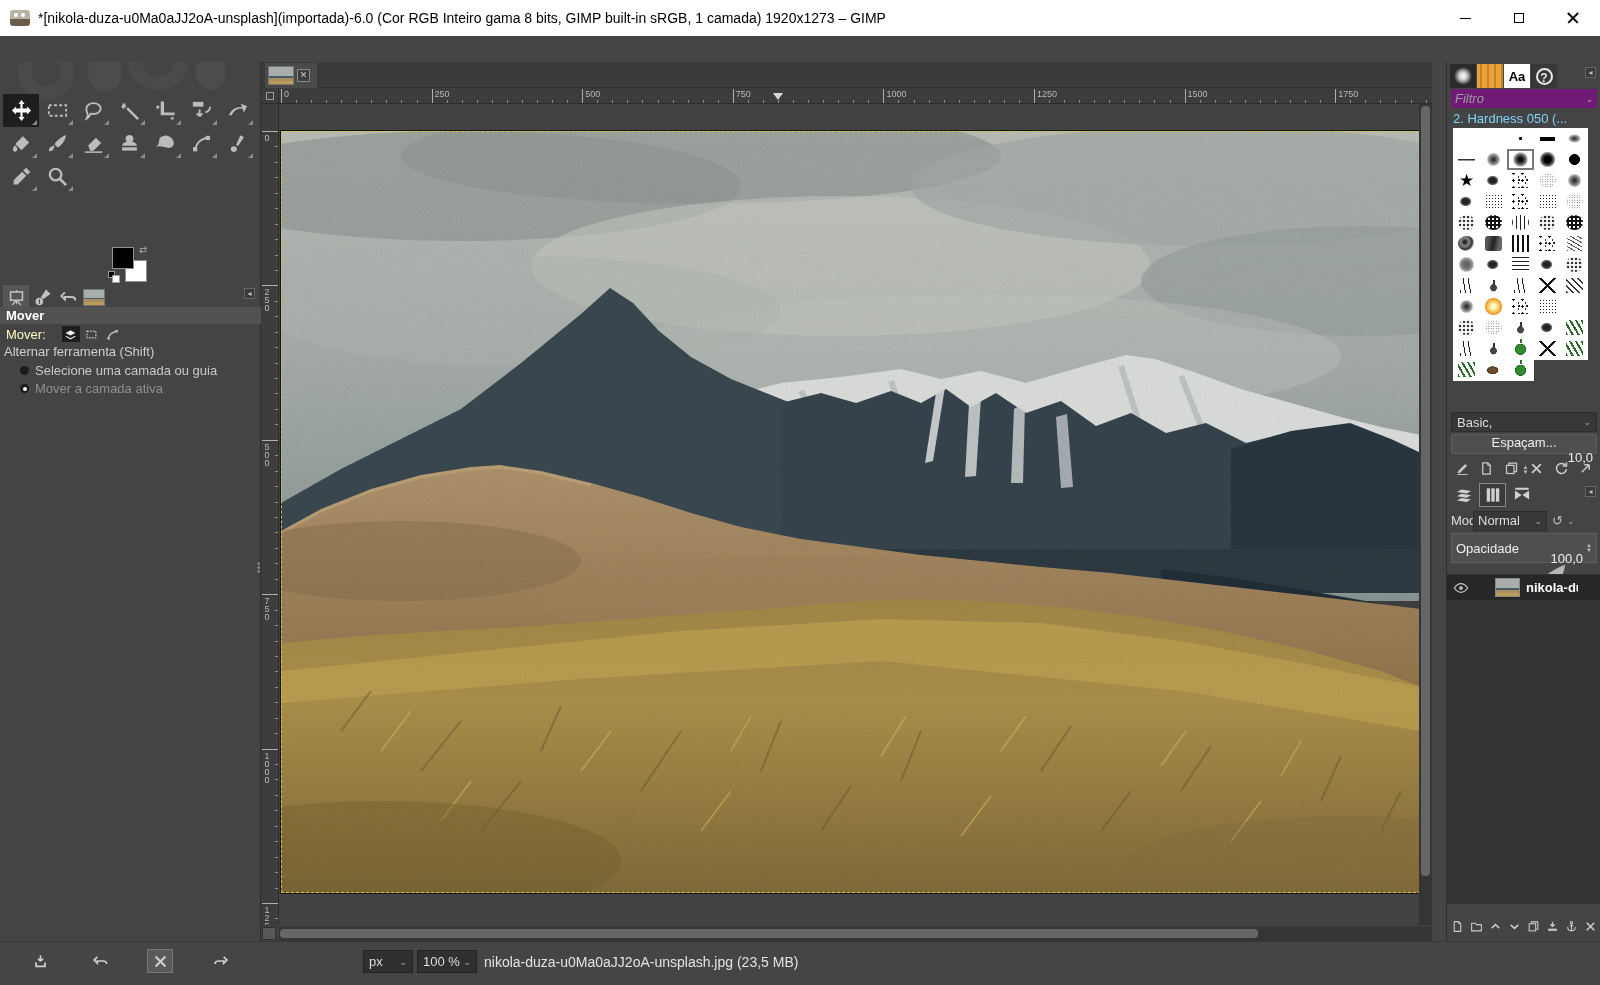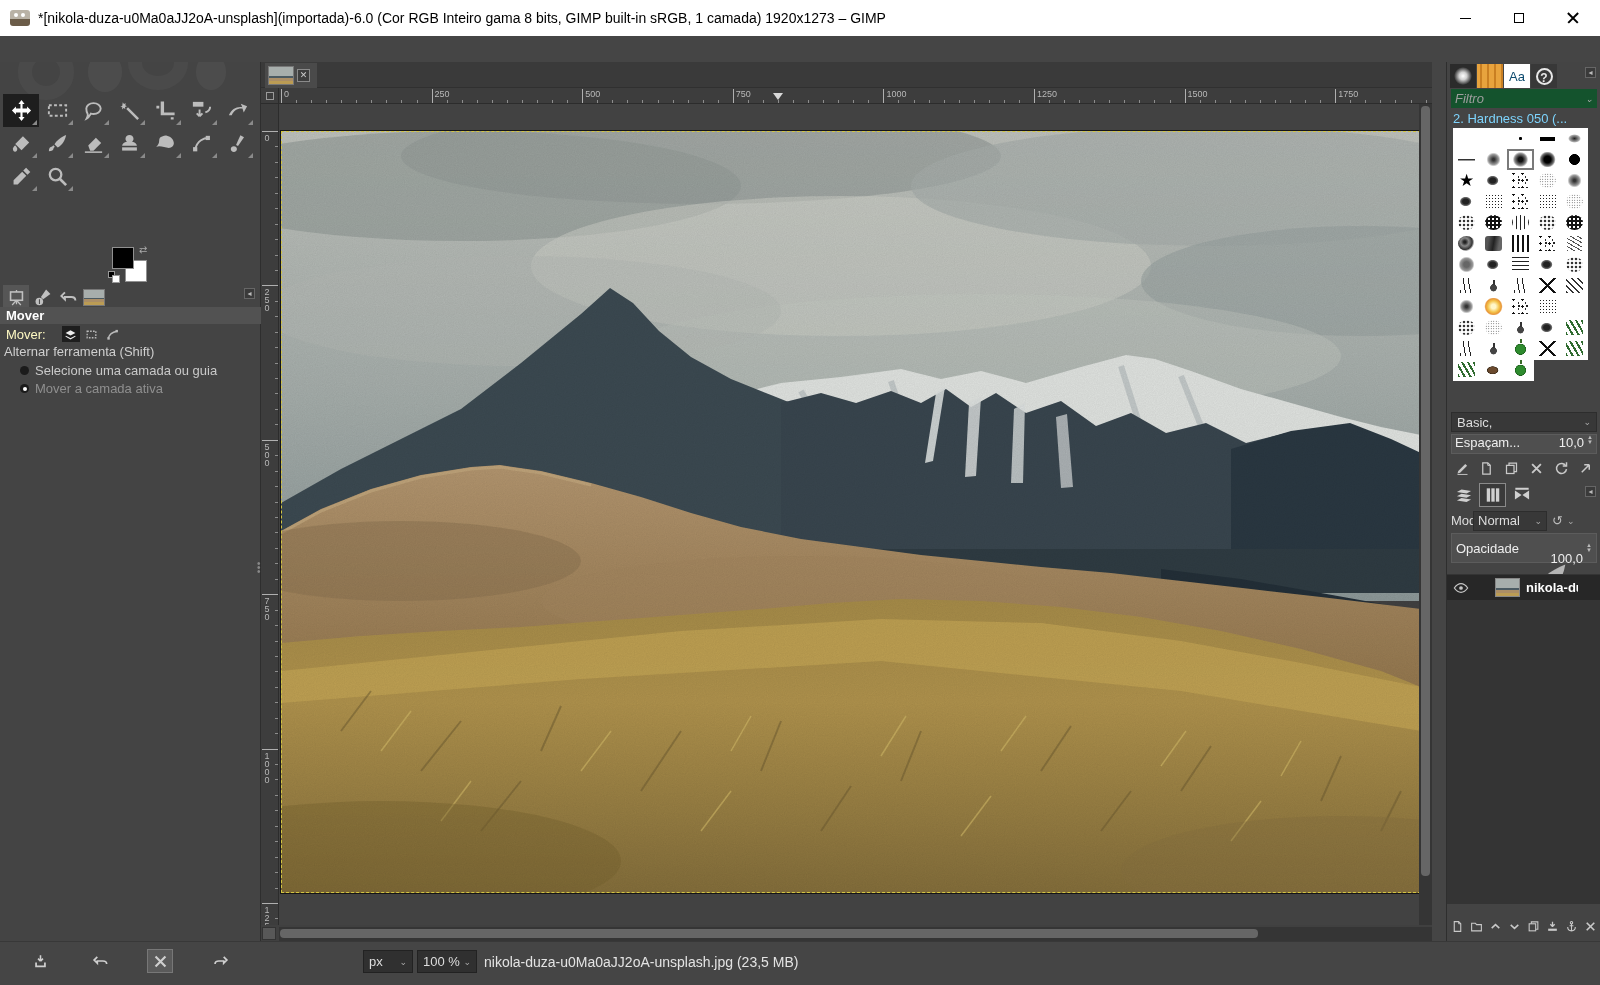--- a/index.html
+++ b/index.html
@@ -90,25 +90,25 @@
   .hscroll .thumb{position:absolute;left:1px;top:2px;width:978px;height:9px;background:#666;border-radius:4px;}
   .hscroll-stub{position:absolute;left:1px;bottom:1px;width:14px;height:13px;background:#585858;border:1px solid #333;}
 
   
   .right-dock{position:absolute;left:1446px;top:62px;width:154px;height:879px;background:#444444;border-left:1px solid #2e2e2e;}
   .rd-tabs{position:absolute;left:3px;top:0;display:flex;gap:1px;align-items:flex-end;height:26px;}
   .rd-tab{width:26px;height:24px;display:flex;align-items:center;justify-content:center;}
   .rd-tab.brush-tab{background:#2b2b2b;}
   .brush-dot{width:18px;height:18px;border-radius:50%;background:radial-gradient(circle,#ffffff 0%,#d0d0d0 30%,#1a1a1a 75%);}
   .rd-tab.pattern-tab{background:repeating-linear-gradient(90deg,#e8a33d 0 3px,#c97f22 3px 5px,#e8a33d 5px 7px);}
-  .rd-tab.font-tab{background:#fff;color:#0c4a6e;font-weight:normal;font-size:13px;text-align:center;}
+  .rd-tab.font-tab{background:#fff;color:#000000;font-weight:bold;font-size:13px;text-align:center;}
   .rd-tab.help-tab{background:#383838;color:#e8e8e8;}
   .help-circle{width:17px;height:17px;border:2px solid #e8e8e8;border-radius:50%;font-weight:bold;font-size:12px;line-height:16px;text-align:center;}
   .rd-menu-btn{position:absolute;right:4px;top:5px;width:11px;height:11px;background:#3a3a3a;border:1px solid #666;color:#bbb;font-size:8px;line-height:9px;text-align:center;}
-  .filter-row{position:absolute;left:4px;top:27px;width:146px;height:19px;color:#9f9f9f;font-style:italic;font-size:13px;display:flex;justify-content:space-between;align-items:center;padding:0 4px;background:#14532d;}
+  .filter-row{position:absolute;left:4px;top:27px;width:146px;height:19px;color:#9f9f9f;font-style:italic;font-size:13px;display:flex;justify-content:space-between;align-items:center;padding:0 4px;background:#701a75;}
   .brushname-row{position:absolute;left:4px;top:47px;width:146px;color:#7dd3fc;font-size:13px;padding:2px 2px;white-space:nowrap;overflow:hidden;}
   .brush-grid{position:absolute;left:6px;top:66px;width:135px;height:253px;background:#fff;display:grid;grid-template-columns:repeat(5,27px);grid-auto-rows:21px;}
   .brush-notch{position:absolute;left:87px;top:298px;width:54px;height:21px;background:#444444;}
   .brush-cell{position:relative;display:flex;align-items:center;justify-content:center;}
   .brush-cell.selected{box-shadow:inset 0 0 0 2px #7a7a7a;}
   .bc{width:17px;height:15px;}
   .bc-dot{background:radial-gradient(circle,#000 0 12%,transparent 14%);}
   .bc-bar{background:linear-gradient(#000,#000) center/15px 4px no-repeat;}
   .bc-softellipse{background:radial-gradient(ellipse 50% 38% at center,#222,#aaa 60%,transparent 75%);}
   .bc-hline{background:linear-gradient(#333,#333) center/17px 1.5px no-repeat;}
@@ -135,21 +135,21 @@
   .bc-sun{background:radial-gradient(circle,#fff6c9 0 18%,#f4c34a 45%,#e8973a 62%,transparent 72%);width:19px;height:17px;}
   .bc-pepper{background:radial-gradient(ellipse 42% 48% at 50% 55%,#2e8b2e 0 60%,#1c5e1c 75%,transparent 80%);}
   .bc-pepper:after{content:"";position:absolute;top:1px;left:48%;width:2px;height:4px;background:#3a6b2a;}
   .bc-bird{background:radial-gradient(ellipse 45% 35% at 45% 55%,#6b4a2e 0 55%,#3a2a18 70%,transparent 78%);}
   .bc-vine{background:repeating-linear-gradient(60deg,#2f6b2f 0 2px,transparent 2px 5px);}
   .bc-figure{background:linear-gradient(#333,#333) 50% 20%/2px 5px no-repeat,radial-gradient(ellipse 30% 38% at 50% 65%,#444 0 60%,transparent 70%);}
   .bc-script{background:repeating-linear-gradient(30deg,#555 0 1px,transparent 1px 3.5px);width:15px;}
   .bc-empty{background:transparent;}
 
   .basic-row{position:absolute;left:4px;top:350px;width:146px;height:20px;background:#383838;border:1px solid #2d2d2d;color:#ddd;display:flex;justify-content:space-between;align-items:center;padding:0 5px;font-size:13px;}
-  .spacing-row{position:absolute;left:4px;top:372px;width:146px;height:20px;background:#4f4f4f;border:1px solid #5c5c5c;color:#eee;display:flex;align-items:flex-start;padding:0 3px;font-size:13px;}
+  .spacing-row{position:absolute;left:4px;top:372px;width:146px;height:20px;background:#4f4f4f;border:1px solid #5c5c5c;color:#eee;display:flex;align-items:center;padding:0 3px;font-size:13px;flex-direction:column;}
   .spacing-row .val{margin-left:auto;}
   .spin{display:flex;flex-direction:column;font-size:6px;color:#bbb;line-height:5px;margin-left:3px;}
   .brush-actions{position:absolute;left:4px;top:396px;width:146px;display:flex;justify-content:space-between;}
   .ba-btn{width:22px;height:20px;display:flex;align-items:center;justify-content:center;color:#c9c9c9;font-size:14px;}
   .ba-btn svg{width:15px;height:15px;}
 
   .rd-lower-tabs{position:absolute;left:3px;top:420px;display:flex;gap:2px;align-items:center;height:26px;}
   .rdl-tab{width:27px;height:24px;display:flex;align-items:center;justify-content:center;color:#d0d0d0;}
   .rdl-tab svg{width:20px;height:20px;}
   .rdl-tab.active{border:1px solid #8a8a8a;background:#3a3a3a;}

